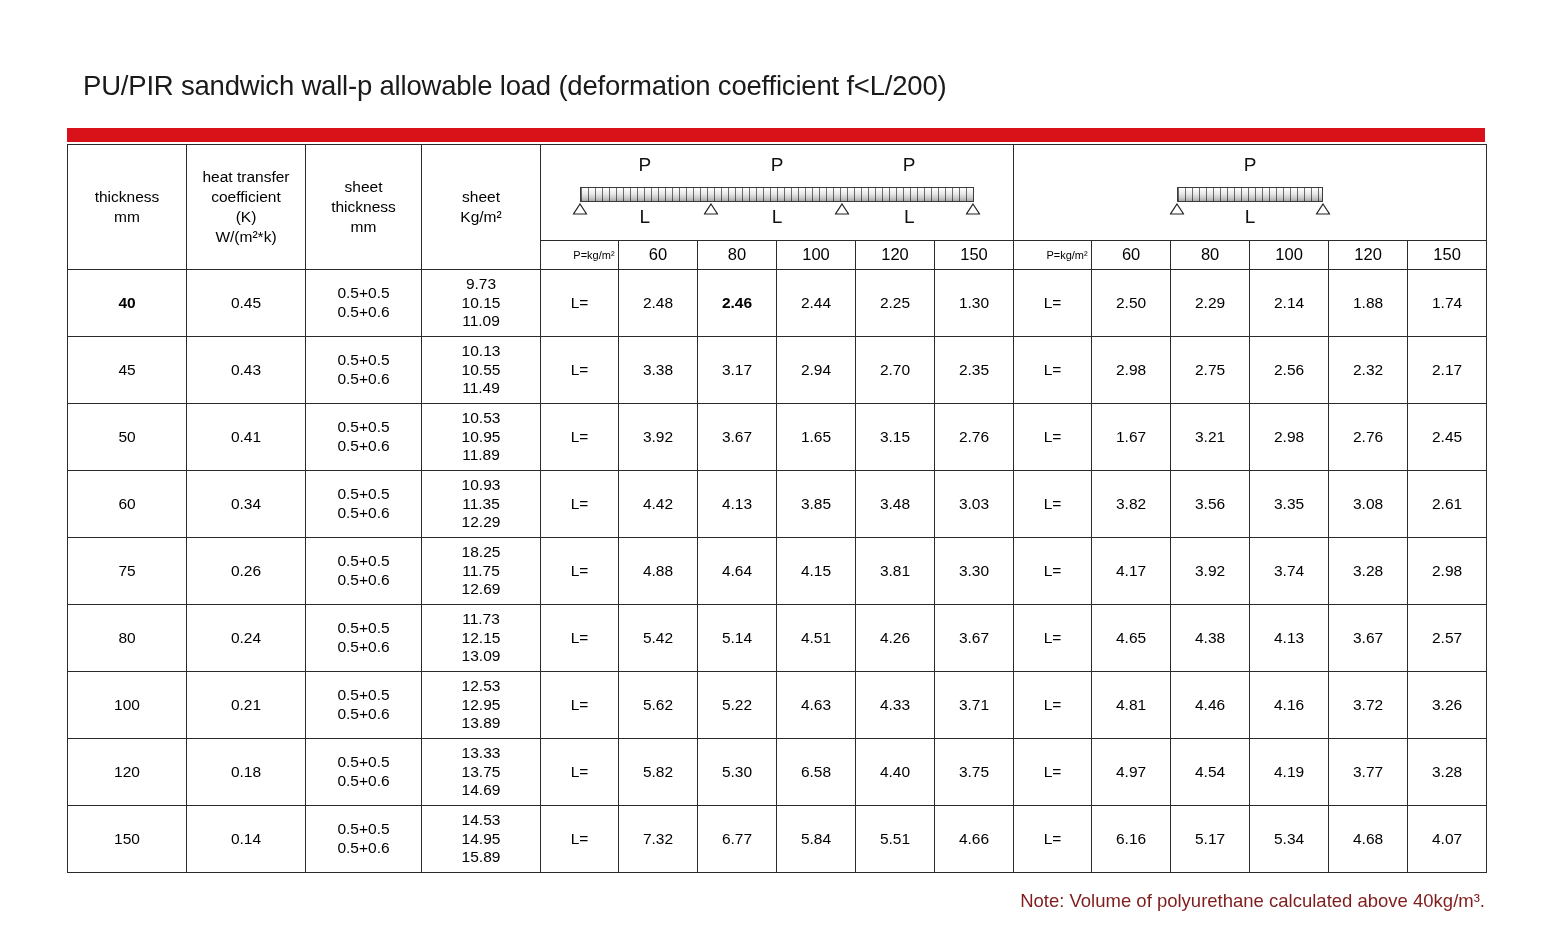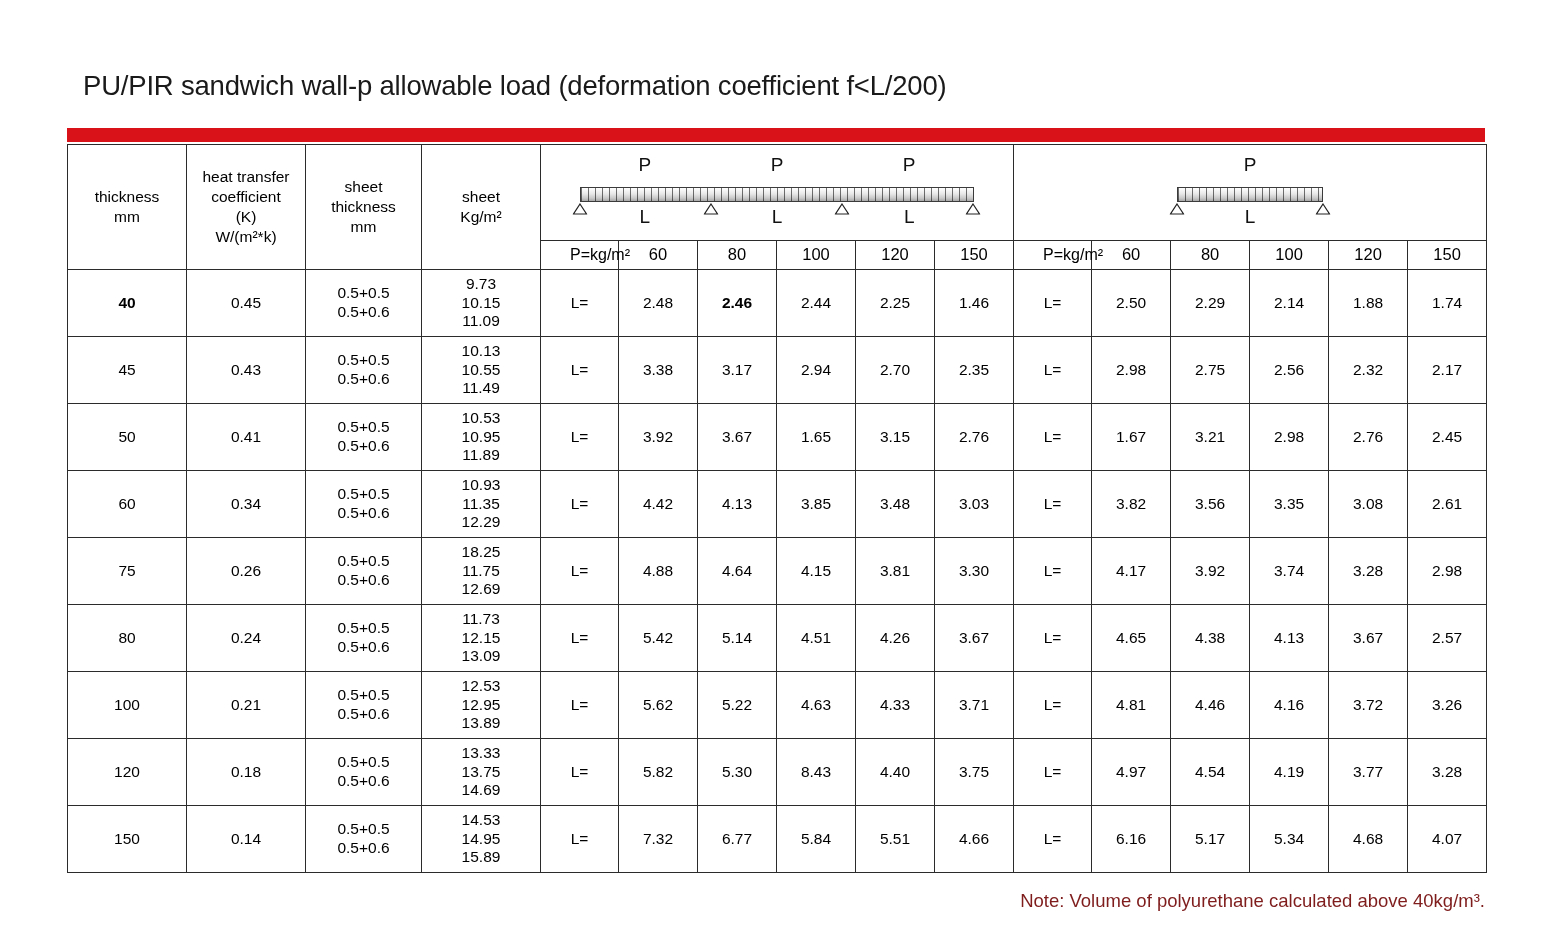--- a/index.html
+++ b/index.html
@@ -45,21 +45,21 @@
     line-height:1.30;
   }
   
   table{border:1.6px solid #1b1b1b;}
 
   .hcell{height:95px;font-size:15.5px;}
   .hcell .ln{display:block;}
 
   .diagcell{padding:0;position:relative;height:95px;}
   .subhdr{height:28px;font-size:16.5px;}
-  .subhdr.pk{font-size:16px;padding-left:29px;}
+  .subhdr.pk{font-size:11px;padding-left:29px;}
 
   .drow td{height:66px;}
   .drow td.stack{line-height:1.22;font-size:15.5px;}
   .drow td.stack span{display:block;}
 
   
   .diagram{position:relative;width:100%;height:95px;}
   .beam{
     position:absolute;height:15px;
     background:
@@ -210,21 +210,21 @@
             <td class="stack">
               <span>9.73</span>
               <span>10.15</span>
               <span>11.09</span>
             </td>
             <td>L=</td>
             <td>2.48</td>
             <td><b>2.46</b></td>
             <td>2.44</td>
             <td>2.25</td>
-            <td>1.46</td>
+            <td>1.30</td>
             <td>L=</td>
             <td>2.50</td>
             <td>2.29</td>
             <td>2.14</td>
             <td>1.88</td>
             <td>1.74</td>
           </tr>
           <tr class="drow">
             <td>45</td>
             <td>0.43</td>
@@ -383,21 +383,21 @@
               <span>0.5+0.6</span>
             </td>
             <td class="stack">
               <span>13.33</span>
               <span>13.75</span>
               <span>14.69</span>
             </td>
             <td>L=</td>
             <td>5.82</td>
             <td>5.30</td>
-            <td>8.43</td>
+            <td>6.58</td>
             <td>4.40</td>
             <td>3.75</td>
             <td>L=</td>
             <td>4.97</td>
             <td>4.54</td>
             <td>4.19</td>
             <td>3.77</td>
             <td>3.28</td>
           </tr>
           <tr class="drow">

